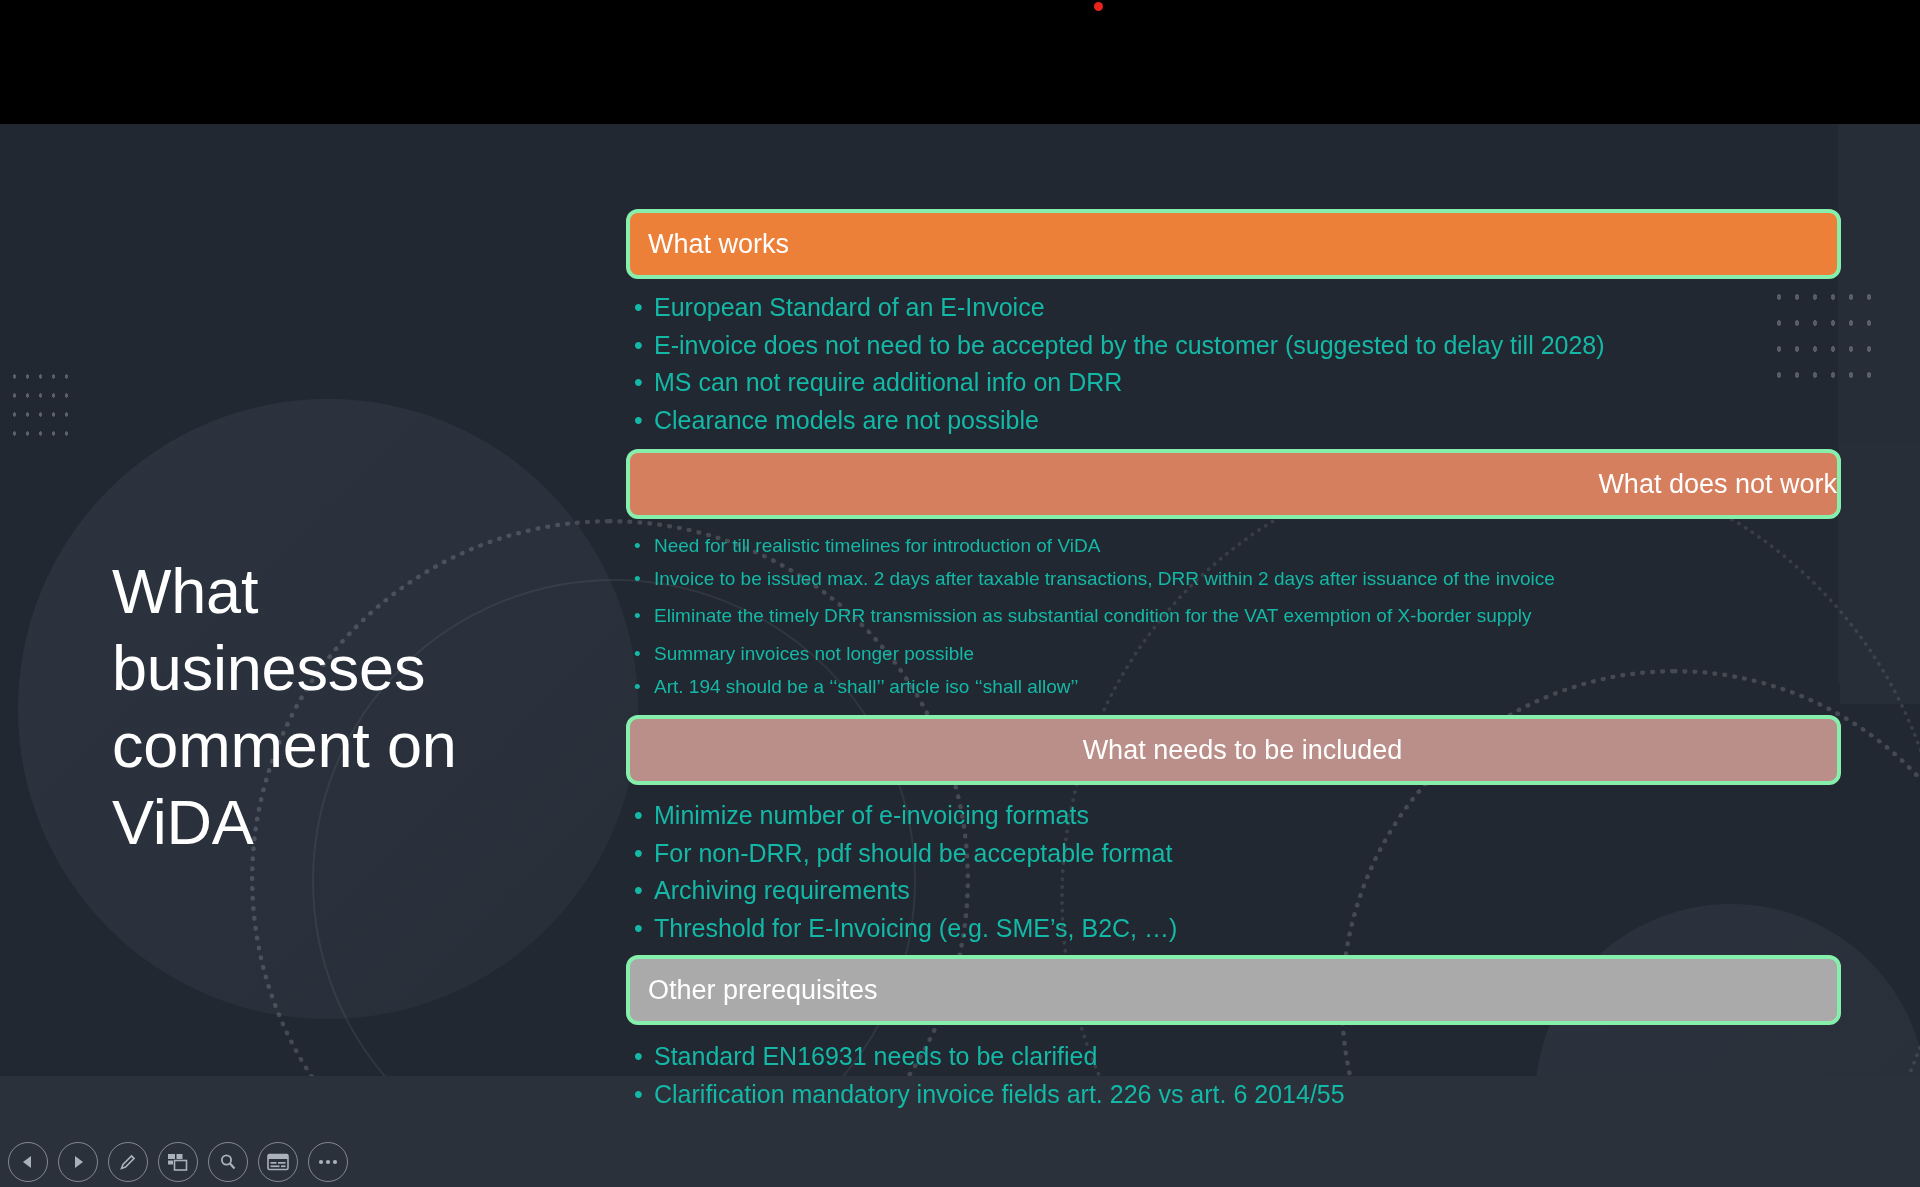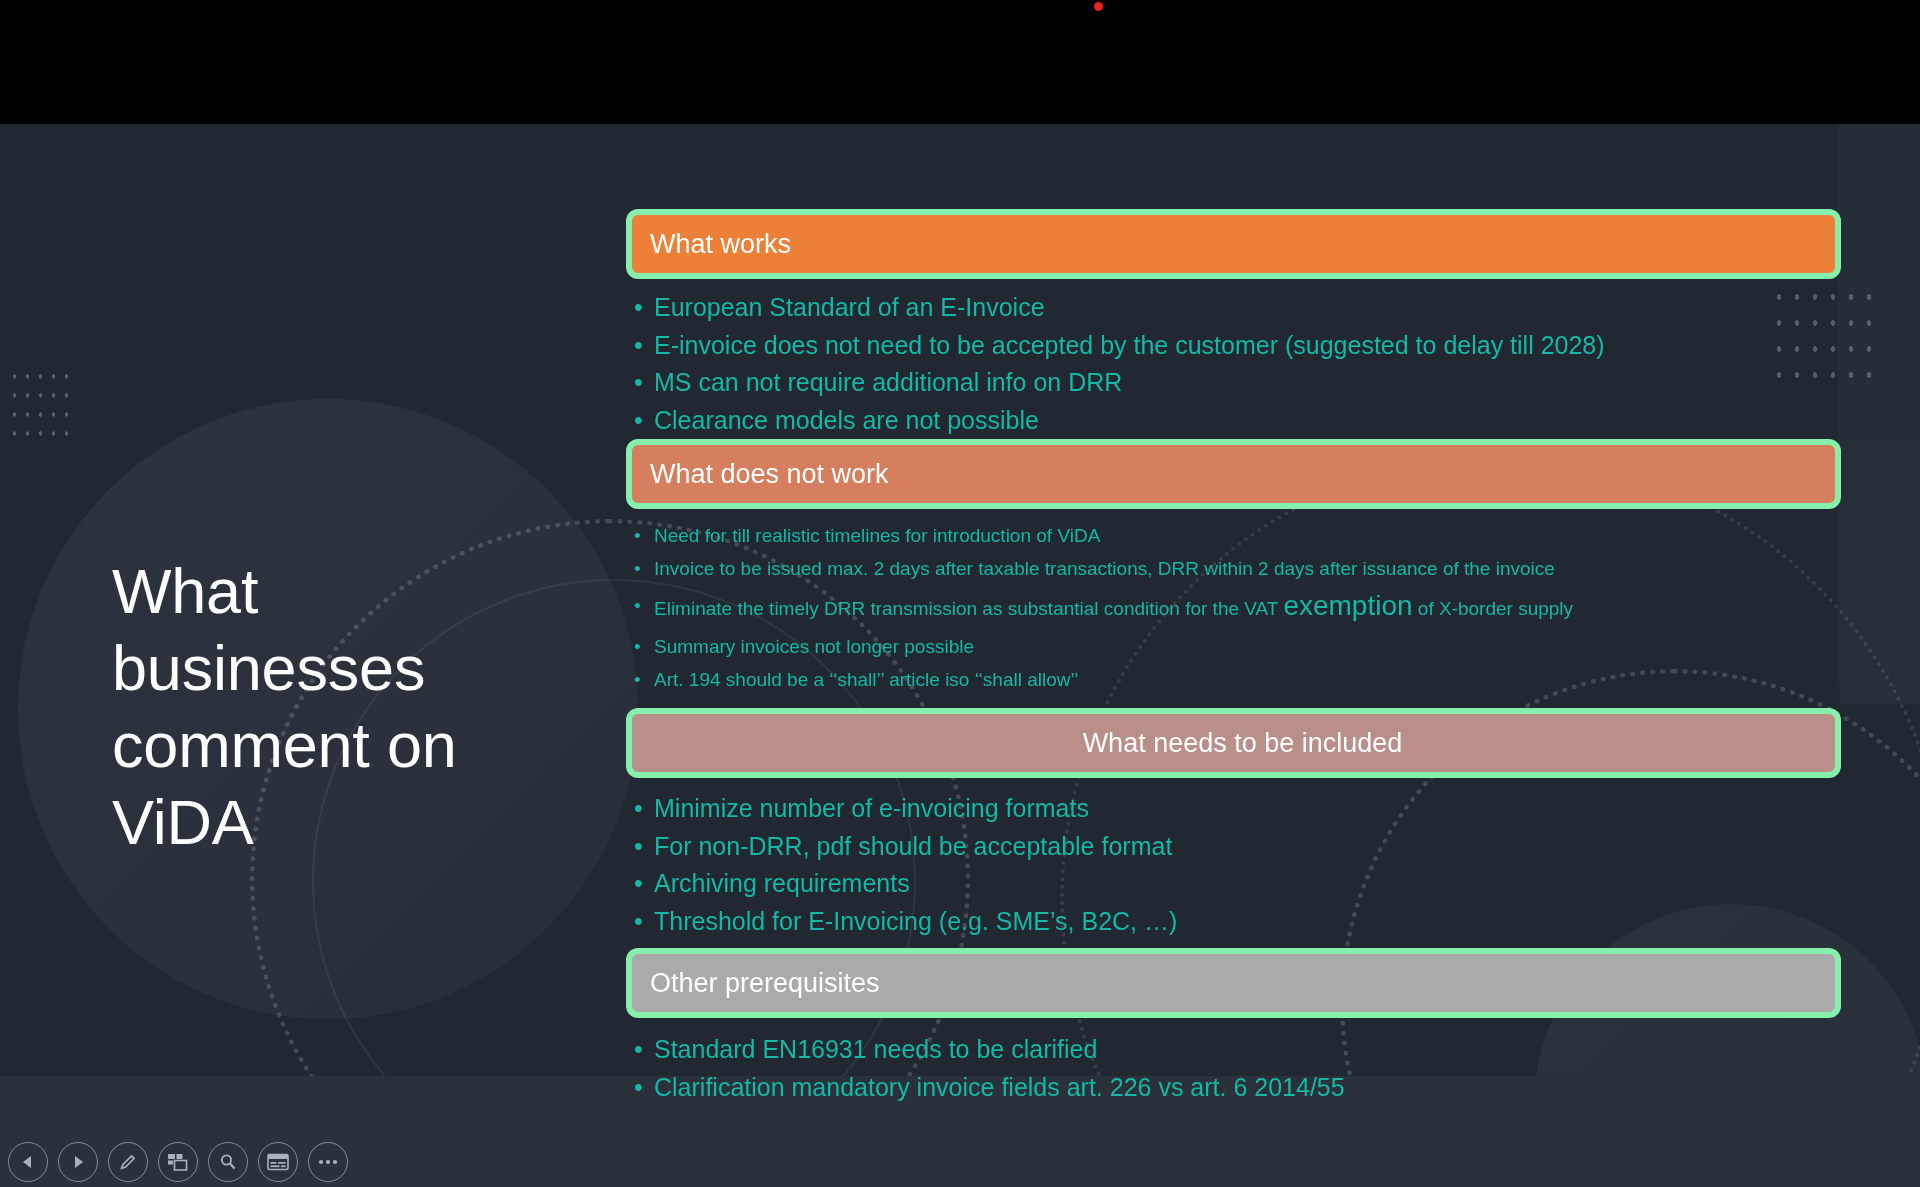--- a/index.html
+++ b/index.html
@@ -153,21 +153,21 @@
   .content {
     position: absolute;
     left: 626px; top: 85px;
     width: 1215px;
   }
 
   .sec-header {
     position: relative;
     height: 70px;
     border-radius: 12px;
-    border: 6px solid #86efac;
+    border: 4px solid #86efac;
     box-sizing: border-box;
     display: flex;
     align-items: center;
     padding-left: 18px;
     color: #ffffff;
     font-size: 27px;
     font-weight: 400;
   }
 
   .bullets {
@@ -183,21 +183,21 @@
   }
   .bullets li::before {
     content: "\2022";
     position: absolute;
     left: 8px;
   }
 
   .b-lg li { font-size: 25px; line-height: 37.5px; }
   .b-sm li { font-size: 19px; line-height: 33px; }
 
-  .emph { font-size: 28px; }
+  .emph { font-size: 19px; }
 
   .pad-a { padding-top: 10px; }
 
   
   .bottombar {
     position: absolute;
     left: 0; top: 1140px;
     width: 1920px; height: 47px;
     background: #2a313b;
   }
@@ -252,21 +252,21 @@
       <div class="sec-header" style="background:#ED8038;">
         <span>What works</span>
       </div>
       <ul class="bullets b-lg pad-a">
         <li>European Standard of an E-Invoice</li>
         <li>E-invoice does not need to be accepted by the customer (suggested to delay till 2028)</li>
         <li>MS can not require additional info on DRR</li>
         <li>Clearance models are not possible</li>
       </ul>
 
-      <div class="sec-header" style="background:#D67F5F; ">
+      <div class="sec-header" style="background:#D67F5F; margin-top:10px;justify-content:flex-end;">
         <span>What does not work</span>
       </div>
       <ul class="bullets b-sm pad-a">
         <li>Need for till realistic timelines for introduction of ViDA</li>
         <li>Invoice to be issued max. 2 days after taxable transactions, DRR within 2 days after issuance of the invoice</li>
         <li style="line-height:42px;"><span>Eliminate the timely DRR transmission as substantial condition for the VAT </span><span class="emph">exemption</span><span> of X-border supply</span></li>
         <li>Summary invoices not longer possible</li>
         <li>Art. 194 should be a ‘‘shall’’ article iso ‘‘shall allow’’</li>
       </ul>
 

